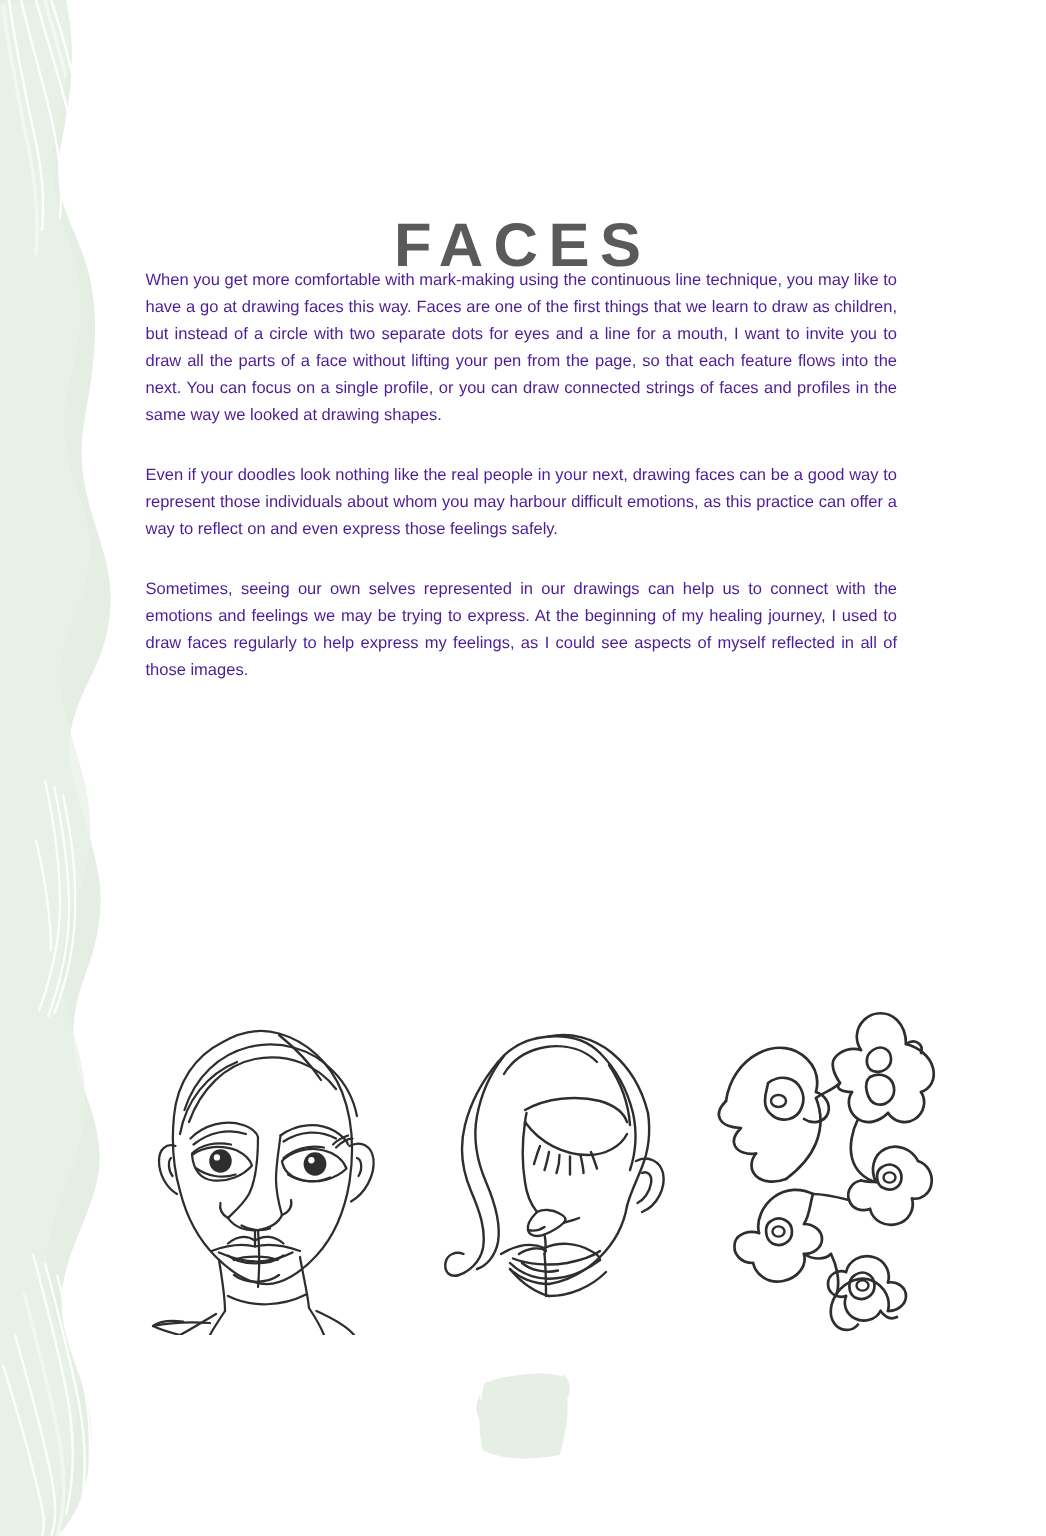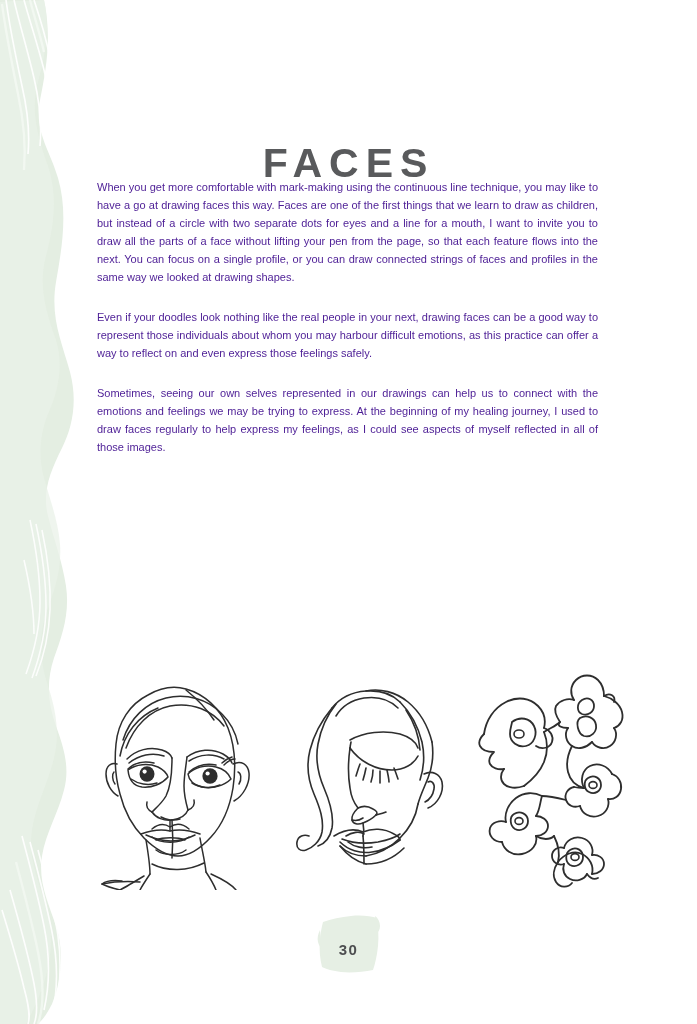--- a/index.html
+++ b/index.html
@@ -406,16 +406,15 @@
     <div class="page-num-patch">
       <svg width="64" height="62" viewBox="0 0 64 62" xmlns="http://www.w3.org/2000/svg">
         <path d="M6,10 C14,7 24,5 34,4 C44,3 54,4 60,6
                  C61,14 62,24 61,34 C60,44 58,52 56,58
                  C46,60 34,61 24,60 C16,59 9,57 5,55
                  C3,47 2,38 3,28 C3.6,21 4.6,15 6,10 Z" fill="#e6efe4"></path>
         <path d="M3,18 C1,22 0,26 1,30 C2,34 4,36 5,38" fill="#e6efe4"></path>
         <path d="M58,4 C61,6 63,10 63,14 C63,18 61,20 60,21" fill="#e6efe4"></path>
       </svg>
     </div>
-    <div class="page-num">30</div>
   </div>
 
 </div>
 
 </body></html>

